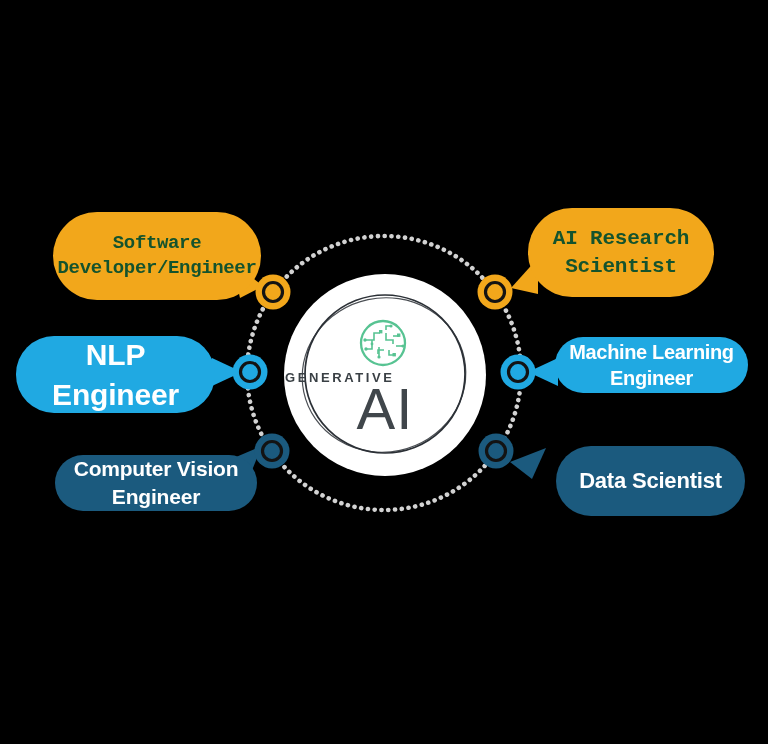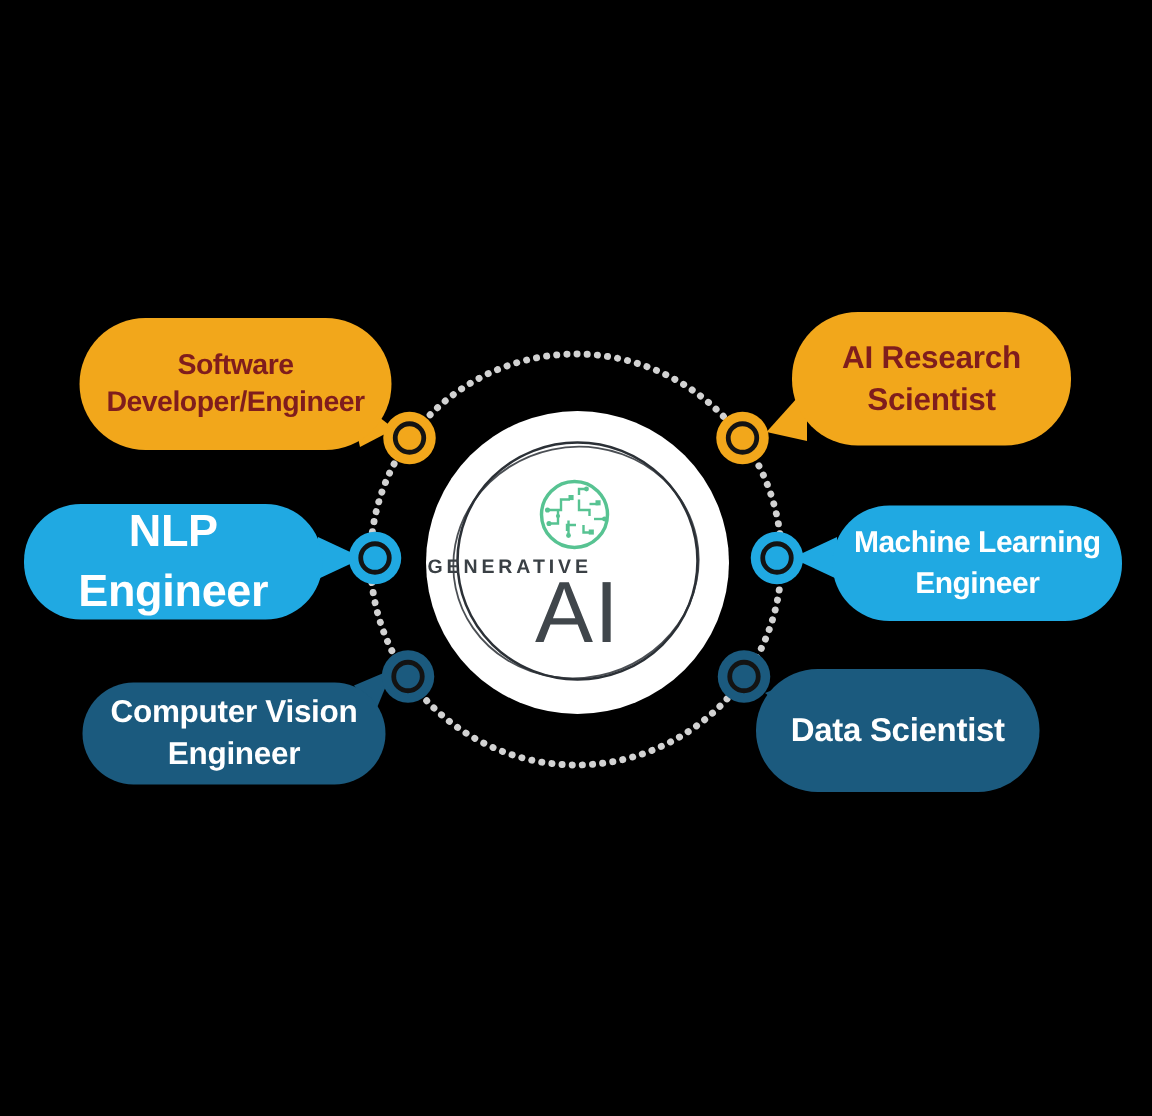--- a/index.html
+++ b/index.html
@@ -6,29 +6,29 @@
   .stage{
     position:relative;width:768px;height:744px;background:#000000;
     font-family:"Liberation Sans", sans-serif;overflow:hidden;
   }
   .canvas{position:absolute;left:0;top:0;}
   .bubble{
     position:absolute;display:flex;align-items:center;justify-content:center;
     text-align:center;font-weight:700;line-height:1.32;letter-spacing:-0.2px;
     padding:0 9px;box-sizing:border-box;
   }
-  .bubble.yellow{background:#F2A71B;color:#7f1d1d;}
+  .bubble.yellow{background:#F2A71B;color:#14532d;font-family:Liberation Mono, monospace;}
   .bubble.cyan{background:#20A9E2;color:#ffffff;}
   .bubble.navy{background:#1B5A7E;color:#ffffff;}
   .b-software{left:53px;top:212px;width:208px;height:88px;border-radius:44px;font-size:19px;letter-spacing:-0.35px;}
   .b-airesearch{left:528px;top:208px;width:186px;height:89px;border-radius:44px;font-size:21px;text-align:center;}
   .b-nlp{left:16px;top:336px;width:199px;height:77px;border-radius:38px;font-size:30px;}
-  .b-ml{left:555px;top:337px;width:193px;height:77px;border-radius:38px;font-size:20px;letter-spacing:-0.35px;}
-  .b-cv{left:55px;top:455px;width:202px;height:68px;border-radius:39px;font-size:21px;}
-  .b-ds{left:504px;top:446px;width:189px;height:82px;border-radius:43px;font-size:22px;}
+  .b-ml{left:555px;top:337px;width:193px;height:56px;border-radius:38px;font-size:20px;letter-spacing:-0.35px;}
+  .b-cv{left:55px;top:455px;width:202px;height:56px;border-radius:39px;font-size:21px;}
+  .b-ds{left:556px;top:446px;width:189px;height:70px;border-radius:43px;font-size:22px;}
   .center-eyebrow{
     position:absolute;left:285px;top:370px;width:200px;text-align:left;
     font-size:13px;font-weight:700;letter-spacing:2.6px;color:#3A4045;
   }
   .center-ai{
     position:absolute;left:285px;top:384px;width:200px;text-align:center;
     font-size:58px;font-weight:400;letter-spacing:1px;color:#40464B;line-height:0.86;
   }
 </style>
 </head>

